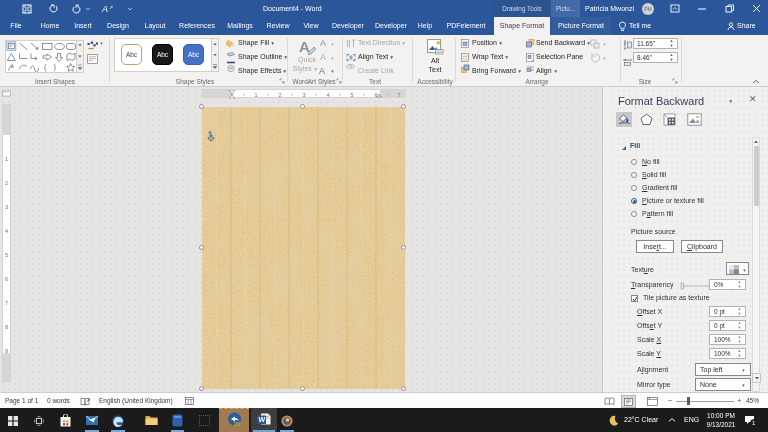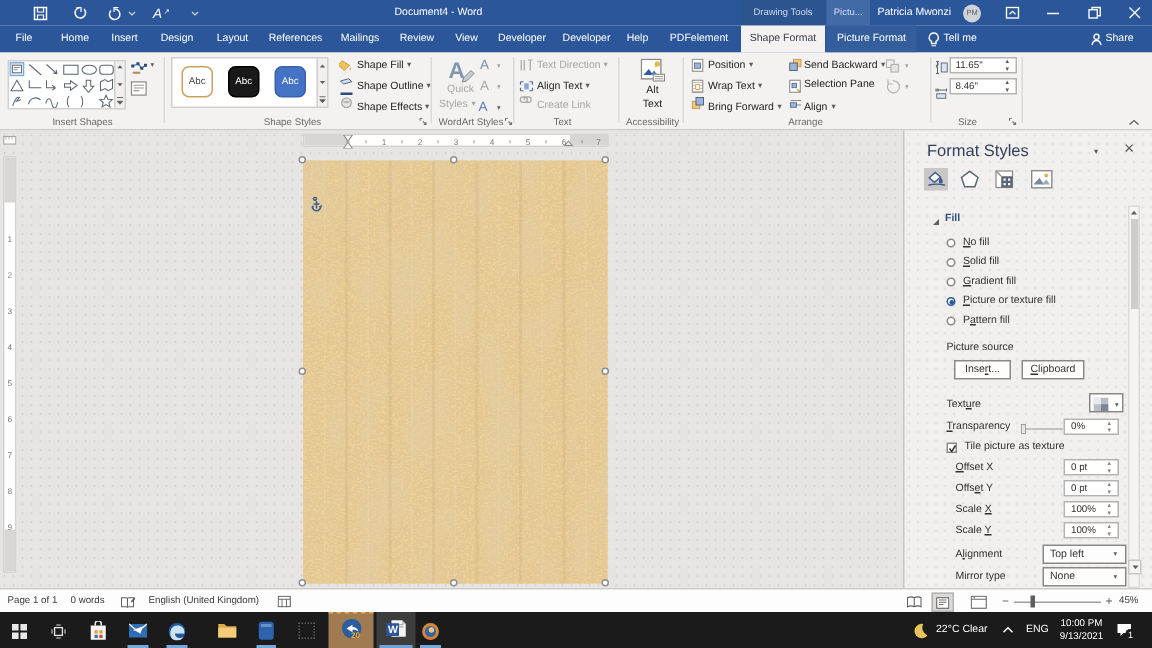--- a/index.html
+++ b/index.html
@@ -379,21 +379,21 @@
     <div class="handle" style="left:300px;top:17px;"></div>
     <div class="handle" style="left:401px;top:17px;"></div>
     <div class="handle" style="left:199px;top:158px;"></div>
     <div class="handle" style="left:401px;top:158px;"></div>
     <div class="handle" style="left:199px;top:299px;"></div>
     <div class="handle" style="left:300px;top:299px;"></div>
     <div class="handle" style="left:401px;top:299px;"></div>
   </div>
 
   <div class="abs" id="panel">
-    <div class="ptxt" style="left:15px;top:8px;font-size:11px;color:#33415c;">Format Styles</div>
+    <div class="ptxt" style="left:15px;top:8px;font-size:11px;color:#33415c;">Format Backward</div>
     <span class="caret abs" style="left:126px;top:10px;font-size:7px;color:#605e5c;">▾</span>
     <div class="ptxt" style="left:146px;top:7px;font-size:9px;color:#605e5c;">✕</div>
 
     <div class="abs" style="left:13px;top:25px;width:16px;height:15px;background:#c9c7c5;"></div>
     <svg class="abs" style="left:15px;top:27px" width="13" height="11" viewBox="0 0 13 11">
       <path d="M1.5 4.5l4-3.5 3.5 3-4 3.5z" fill="#fff" stroke="#3b5a8f" stroke-width="0.9"></path>
       <path d="M9 4c1 1.2 1.5 2.2 1.5 3a1.3 1.3 0 0 1-2.6 0c0-.8.5-1.8 1.1-3z" fill="#3b5a8f"></path>
       <path d="M1 9.5c3-1 8-1 11 0" stroke="#3b5a8f" stroke-width="1" fill="none"></path>
     </svg>
     <svg class="abs" style="left:37px;top:26px" width="13" height="13" viewBox="0 0 13 13">

